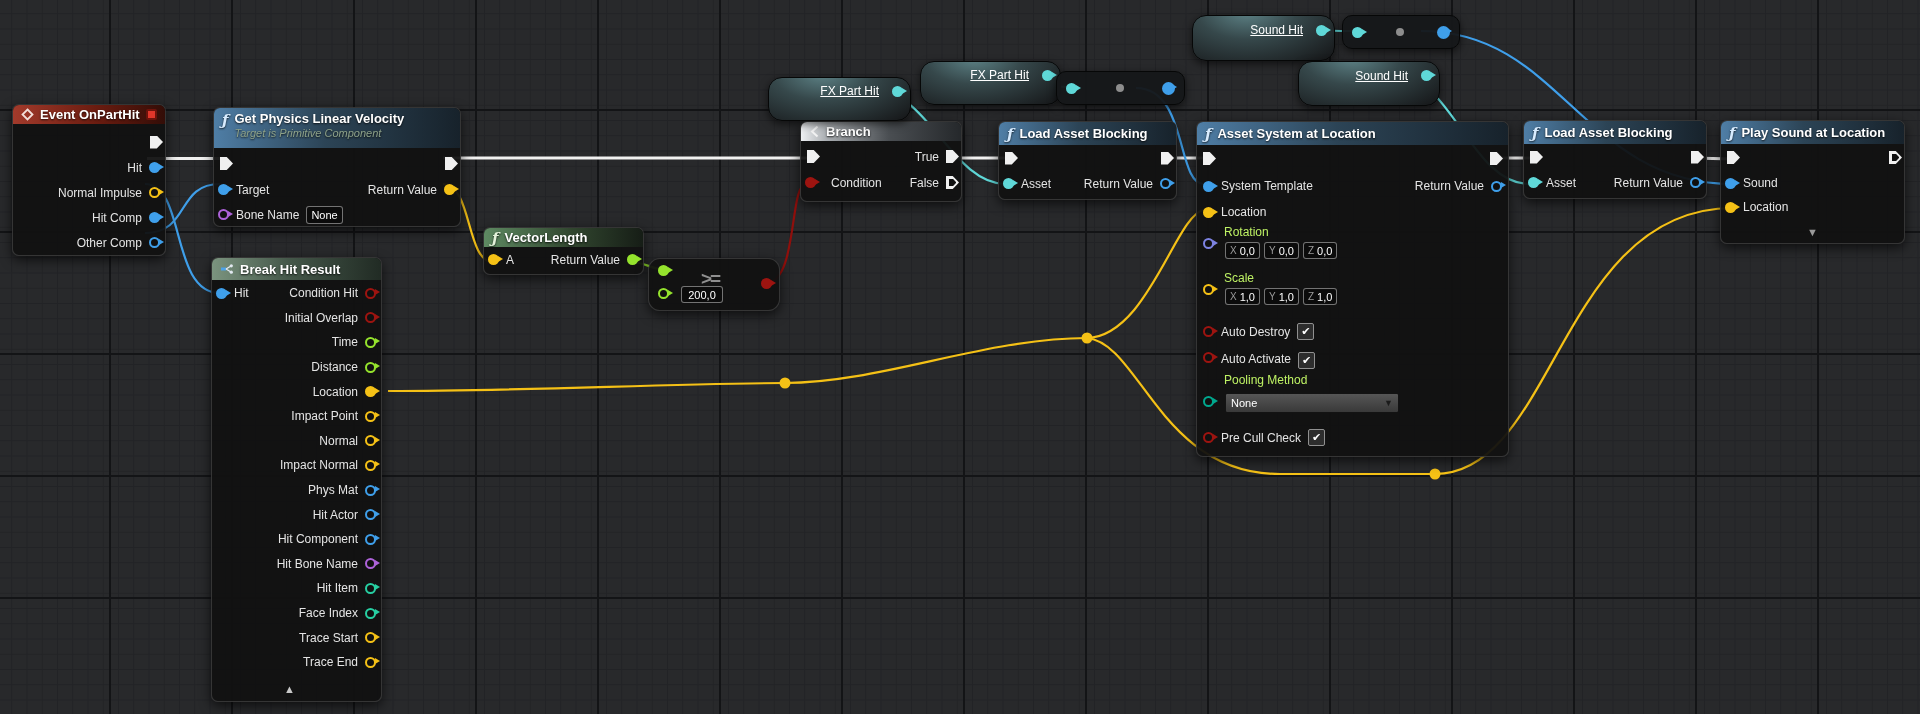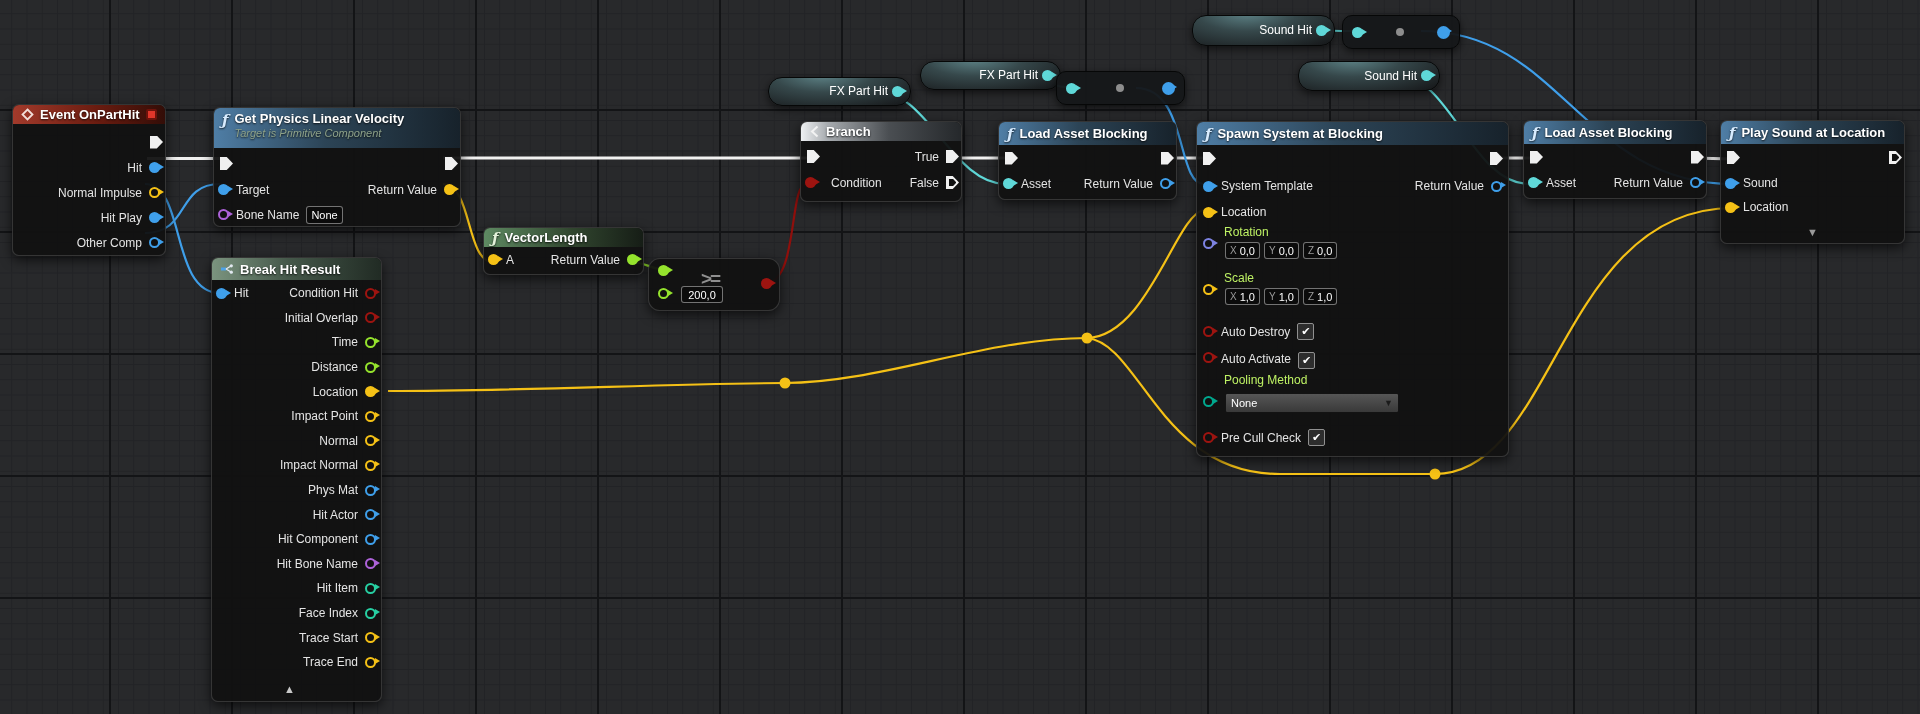--- a/index.html
+++ b/index.html
@@ -38,23 +38,23 @@
     background:var(--pc);flex:none;box-sizing:border-box;}
   .pin::after{content:"";position:absolute;left:10px;top:2px;width:0;height:0;
     border-left:5px solid var(--pc);border-top:3.5px solid transparent;border-bottom:3.5px solid transparent;}
   .pin.hollow{background:#101010;border:2.5px solid var(--pc);}
   .pin.hollow::after{left:8px;top:-.5px;}
   .exec{position:relative;width:13px;height:13px;background:#f0f0f0;flex:none;
     clip-path:polygon(0 0,52% 0,100% 50%,52% 100%,0 100%);}
   .exec.hollow i{position:absolute;left:2.6px;top:2.6px;width:7.8px;height:7.8px;background:#101010;
     clip-path:polygon(0 0,52% 0,100% 50%,52% 100%,0 100%);}
   .pill{position:absolute;z-index:2;display:flex;align-items:center;justify-content:flex-end;
-    gap:4px;padding:0 7px 1px 10px;border-radius:14px;border:1px solid #060707;
+    gap:13px;padding:0 7px 16px 10px;border-radius:14px;border:1px solid #060707;
     box-shadow:0 3px 8px rgba(0,0,0,.6);color:#fff;font-size:12px;
-    background:radial-gradient(ellipse at 38% -10%,#5d8286 0%,#36484b 40%,#17191b 95%);}
+    background:radial-gradient(ellipse at 38% -10%,#5d8286 0%,#36484b 40%,#17191b 95%);text-decoration:underline;}
   .cnode{position:absolute;z-index:2;display:flex;align-items:center;justify-content:space-between;
     padding:0 9px;background:rgba(22,24,26,.96);border:1px solid #060707;border-radius:10px;
     box-shadow:0 3px 8px rgba(0,0,0,.6);}
   .dot{width:8px;height:8px;border-radius:50%;background:#8d8d8d;}
   .vbox{display:flex;align-items:center;gap:3px;border:1px solid rgba(200,200,200,.55);
     border-radius:3px;background:rgba(0,0,0,.35);padding:0 4px;height:15px;font-size:11px;color:#fff;}
   .vbox .ax{color:#9a9a9a;font-size:10px;}
   .chk{width:15px;height:15px;border:1px solid #909090;border-radius:2px;background:#2d2d2d;
     display:flex;align-items:center;justify-content:center;font-size:11px;color:#fff;flex:none;}
   .dd{display:flex;align-items:center;justify-content:space-between;height:18px;
@@ -117,21 +117,21 @@
     </div>
     <div class="row r" style="height:25px;">
       <span class="lbl">Hit</span>
       <span class="pin" style="--pc:#3f9fea;margin-right:1px;"></span>
     </div>
     <div class="row r" style="height:25px;">
       <span class="lbl">Normal Impulse</span>
       <span class="pin hollow" style="--pc:#f5c116;margin-right:1px;"></span>
     </div>
     <div class="row r" style="height:25px;">
-      <span class="lbl">Hit Play</span>
+      <span class="lbl">Hit Comp</span>
       <span class="pin" style="--pc:#3f9fea;margin-right:1px;"></span>
     </div>
     <div class="row r" style="height:25px;">
       <span class="lbl">Other Comp</span>
       <span class="pin hollow" style="--pc:#3f9fea;margin-right:1px;"></span>
     </div>
   </div>
 
   <div class="node" style="left:213px;top:107px;width:246px;height:118px;">
     <div class="hd hd-blue" style="height:37px;align-items:flex-start;padding-top:3px;">
@@ -347,21 +347,21 @@
       <span style="display:flex;align-items:center;gap:7px;">
         <span class="lbl">Return Value</span>
         <span class="pin hollow" style="--pc:#3f9fea;margin-right:1px;"></span>
       </span>
     </div>
   </div>
 
   <div class="node" style="left:1196px;top:121px;width:311px;height:334px;">
     <div class="hd hd-blue" style="height:23px;">
       <span class="fico">ƒ</span>
-      <span>Spawn System at Blocking</span>
+      <span>Asset System at Location</span>
     </div>
     <span class="exec abs" style="left:6px;top:30px;"></span>
     <span class="exec abs" style="right:5px;top:30px;"></span>
     <div class="abs" style="left:6px;top:57px;display:flex;align-items:center;gap:7px;">
       <span class="pin" style="--pc:#3f9fea;"></span>
       <span class="lbl">System Template</span>
     </div>
     <div class="abs" style="right:6px;top:57px;display:flex;align-items:center;gap:7px;">
       <span class="lbl">Return Value</span>
       <span class="pin hollow" style="--pc:#3f9fea;"></span>

